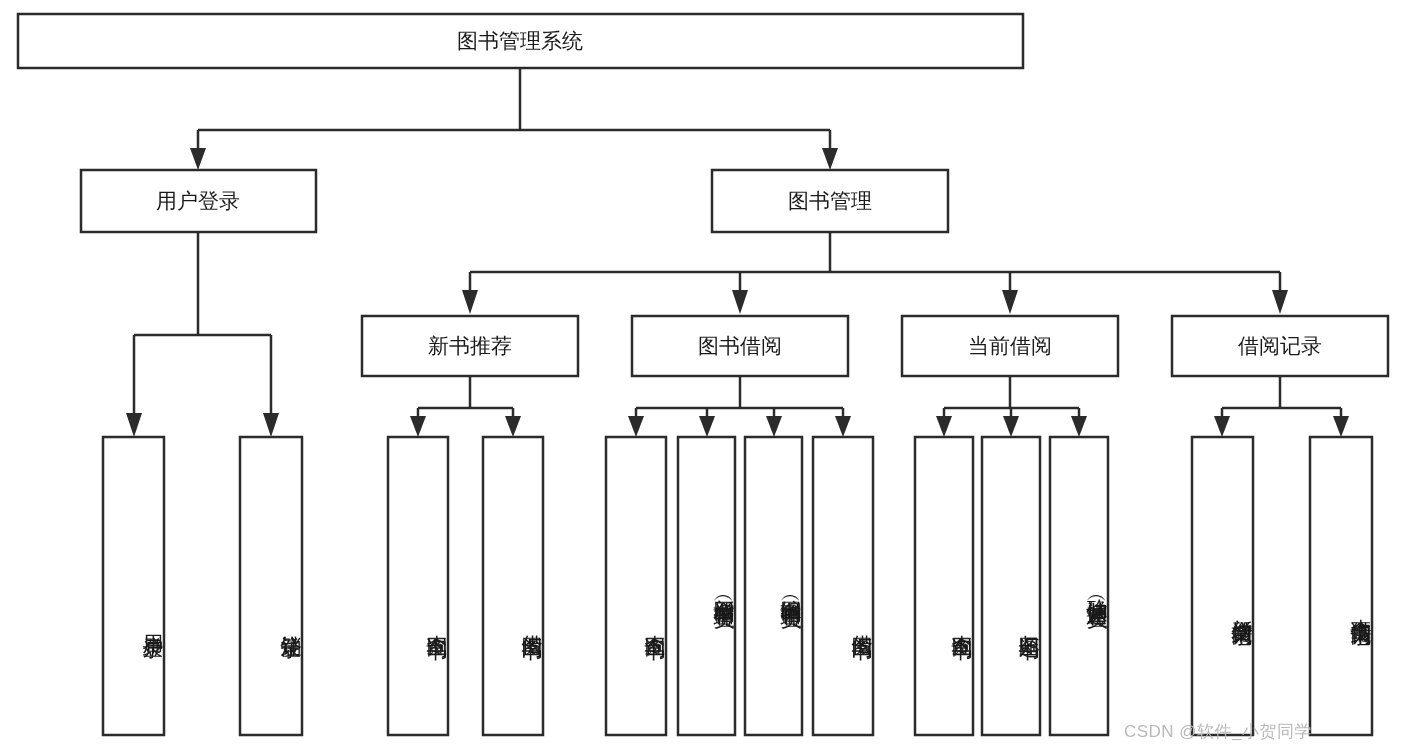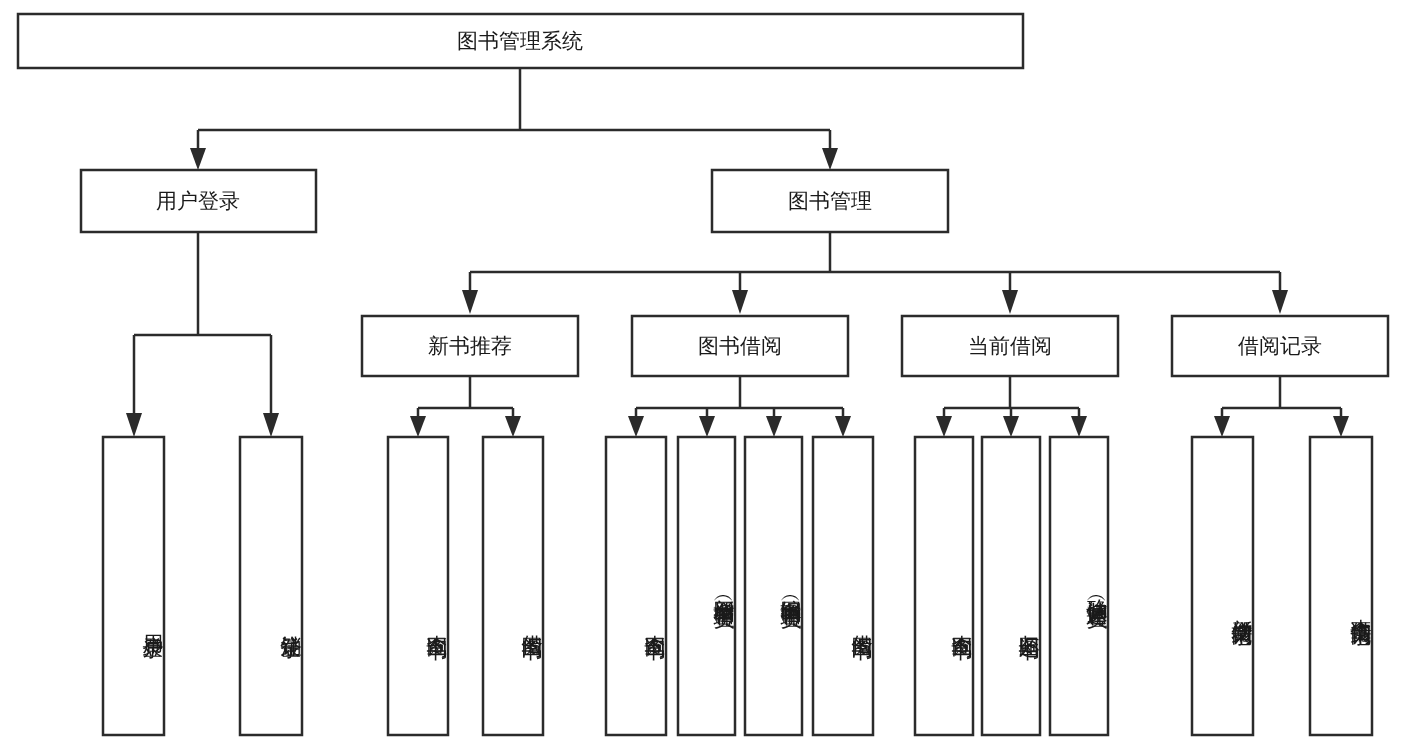--- a/index.html
+++ b/index.html
@@ -216,14 +216,15 @@
   <div class="node-label-v" style="left:745px; top:446px; width:57px; height:285px;">编辑图书（管理员）</div>
   <div class="node-label-v" style="left:813px; top:513px; width:60px; height:215px;">借阅图书</div>
 
   <div class="node-label-v" style="left:915px; top:513px; width:58px; height:215px;">查询图书</div>
   <div class="node-label-v" style="left:982px; top:513px; width:58px; height:215px;">归还图书</div>
   <div class="node-label-v" style="left:1050px; top:446px; width:58px; height:285px;">确认归还（管理员）</div>
 
   <div class="node-label-v" style="left:1192px; top:481px; width:61px; height:250px;">新增借阅记录</div>
   <div class="node-label-v" style="left:1310px; top:481px; width:62px; height:250px;">查询借阅记录</div>
 
+  <div class="watermark">CSDN @软件_小贺同学</div>
 
 </div>
 
 </body></html>

